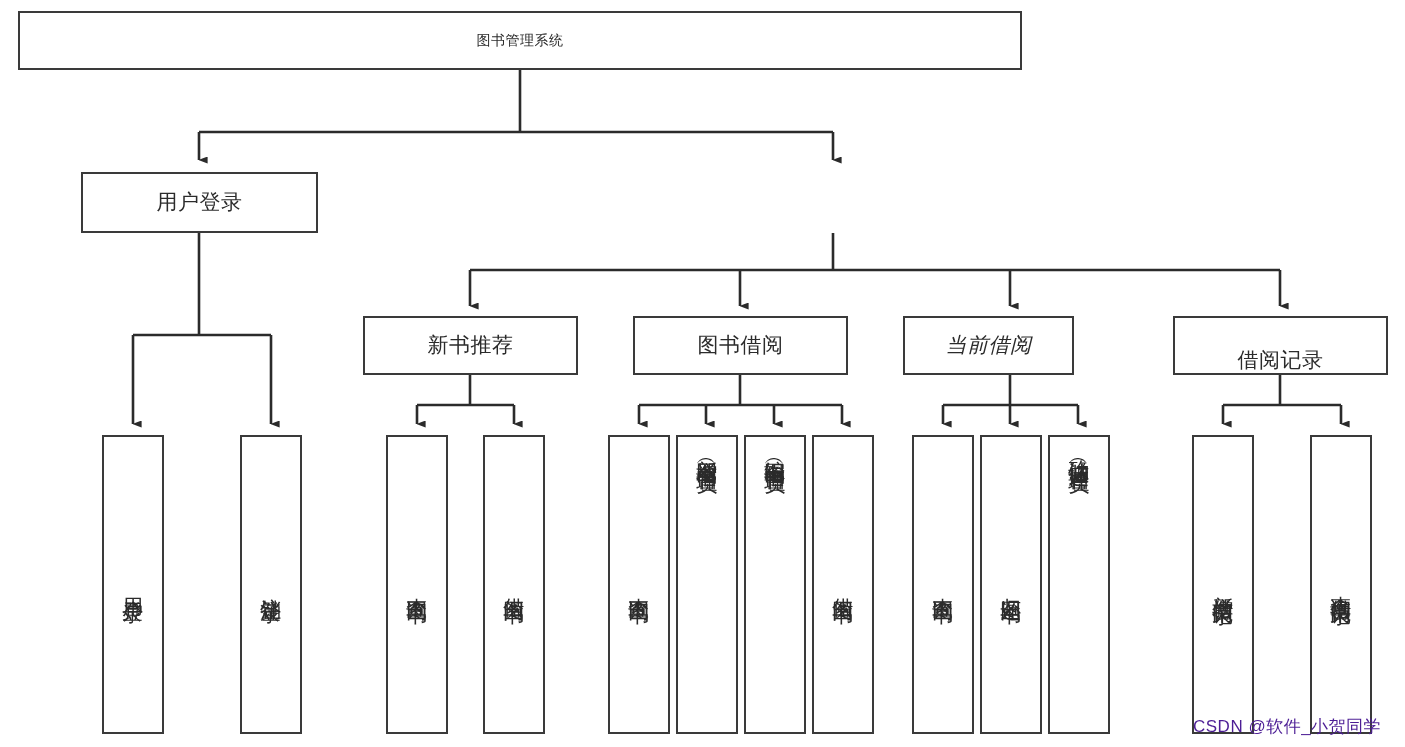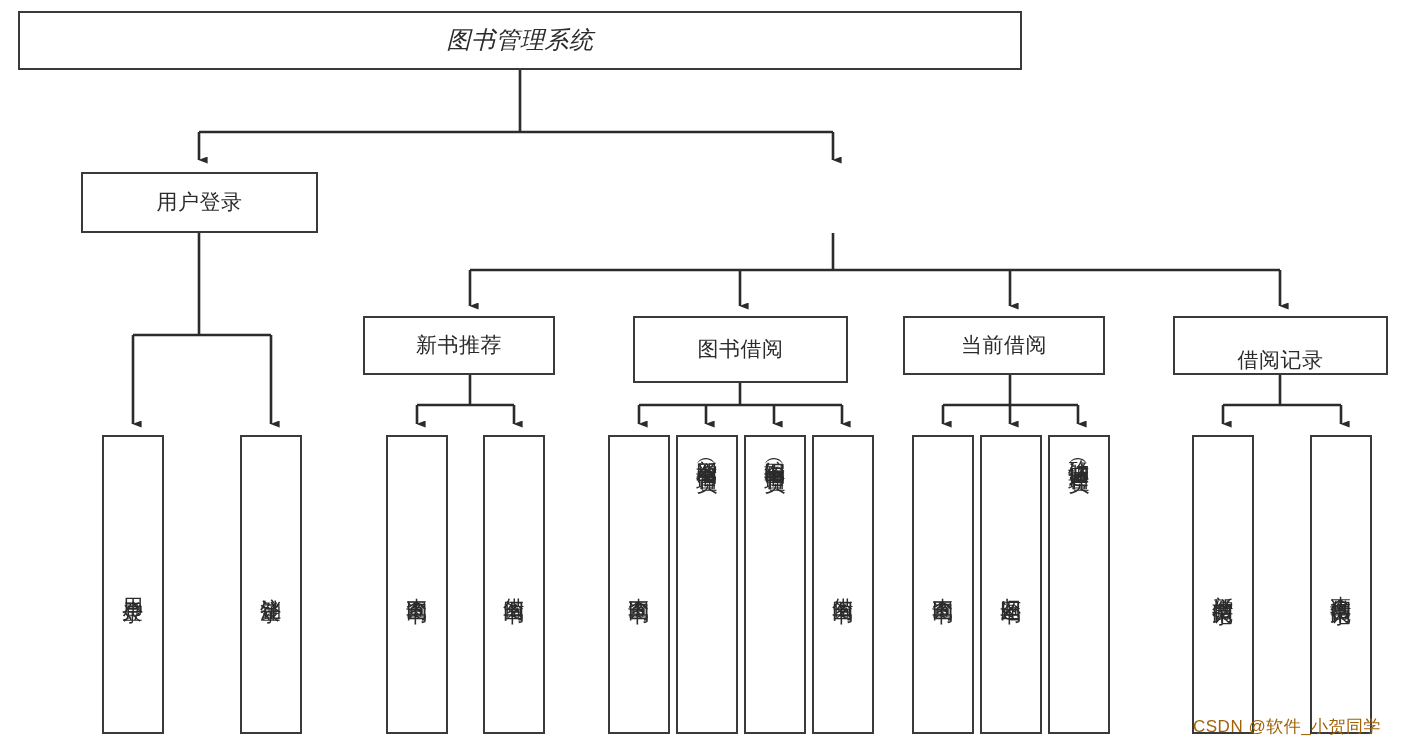--- a/index.html
+++ b/index.html
@@ -44,22 +44,21 @@
     line-height: 1.18;
     letter-spacing: 0.5px;
     white-space: nowrap;
     text-align: center;
   }
   
   .node.root {
     border-width: 2px;
   }
   .node.root .node-label {
-    font-size: 24px;
-    font-style: italic;
+    font-size: 14px;
   }
   
   .node.branch .node-label {
     font-size: 21px;
   }
   
   .node.leaf {
     align-items: flex-start;
     justify-content: center;
     padding-top: 6px;
@@ -74,21 +73,21 @@
     max-height: 100%;
   }
   
   .node.leaf.centered {
     align-items: center;
     padding-top: 0;
   }
   
   #watermark {
     position: absolute;
-    color: #a16207;
+    color: #4c1d95;
     font-size: 17px;
     letter-spacing: 0.5px;
     white-space: nowrap;
     z-index: 3;
     pointer-events: none;
   }
 </style>
 </head>
 <body>
 
@@ -146,29 +145,29 @@
 
   <div class="node root" style="left:18px; top:11px; width:1004px; height:59px;">
     <span class="node-label">图书管理系统</span>
   </div>
 
   <div class="node branch" style="left:81px; top:172px; width:237px; height:61px;">
     <span class="node-label">用户登录</span>
   </div>
 
 
-  <div class="node branch" style="left:363px; top:316px; width:192px; height:59px;">
+  <div class="node branch" style="left:363px; top:316px; width:215px; height:59px;">
     <span class="node-label">新书推荐</span>
   </div>
 
-  <div class="node branch" style="left:633px; top:316px; width:215px; height:67px;">
+  <div class="node branch" style="left:633px; top:316px; width:215px; height:59px;">
     <span class="node-label">图书借阅</span>
   </div>
 
-  <div class="node branch" style="left:903px; top:316px; width:202px; height:59px;">
+  <div class="node branch" style="left:903px; top:316px; width:171px; height:59px;font-style:italic;">
     <span class="node-label">当前借阅</span>
   </div>
 
   <div class="node branch" style="left:1173px; top:316px; width:215px; height:59px;align-items:flex-end;">
     <span class="node-label">借阅记录</span>
   </div>
 
   <div class="node leaf centered" style="left:102px; top:435px; width:62px; height:299px;">
     <span class="node-label">用户登录</span>
   </div>

